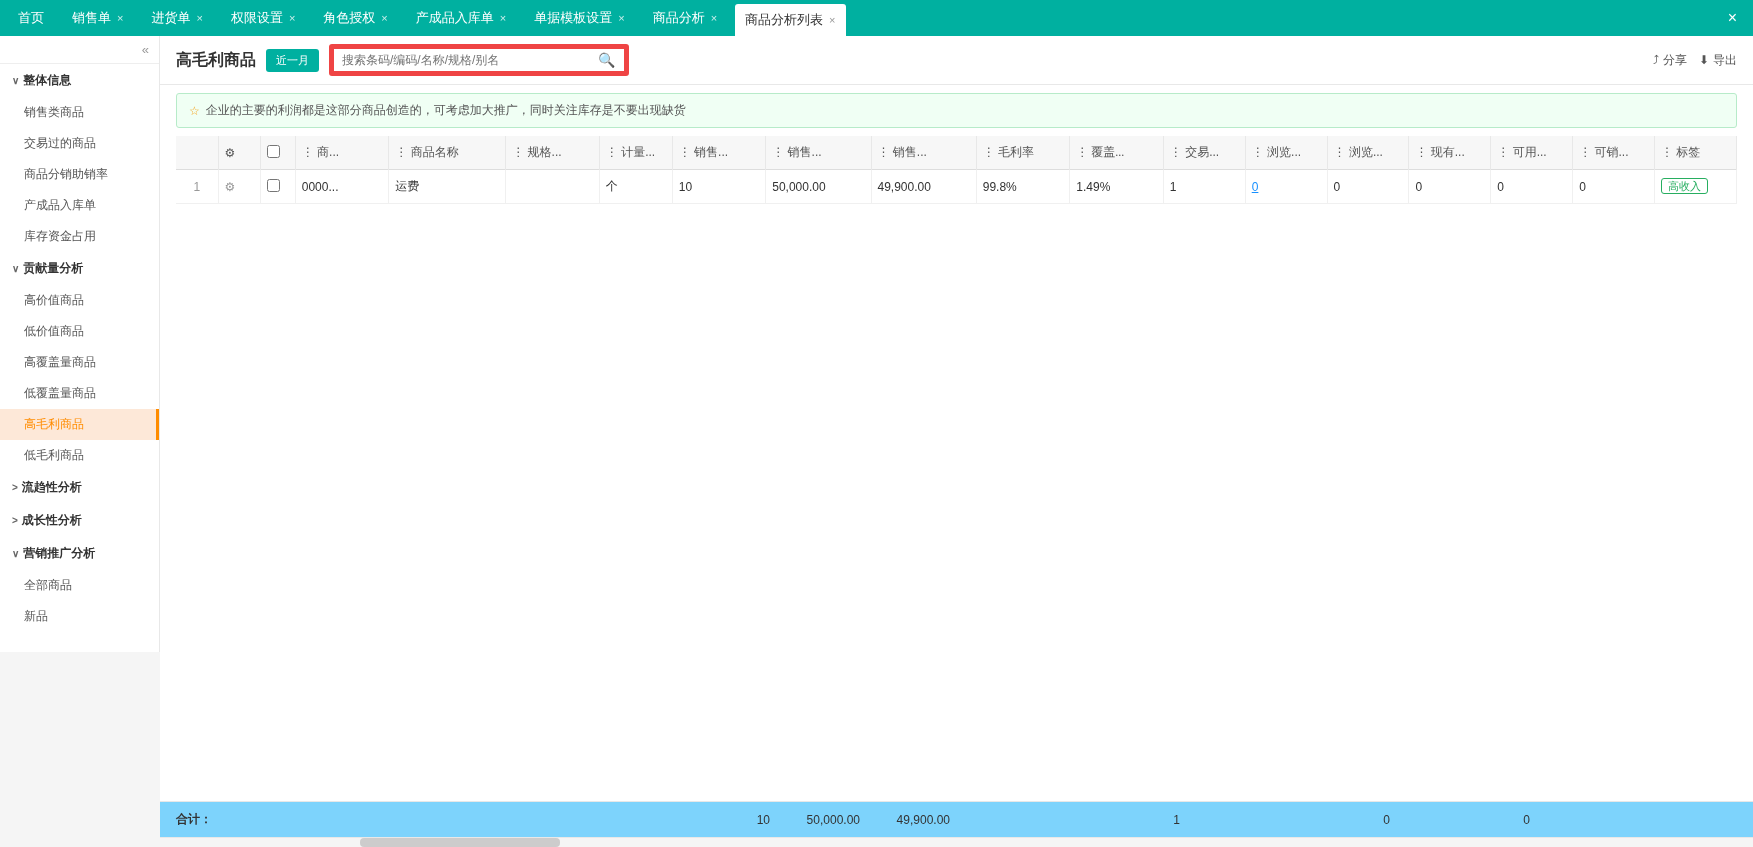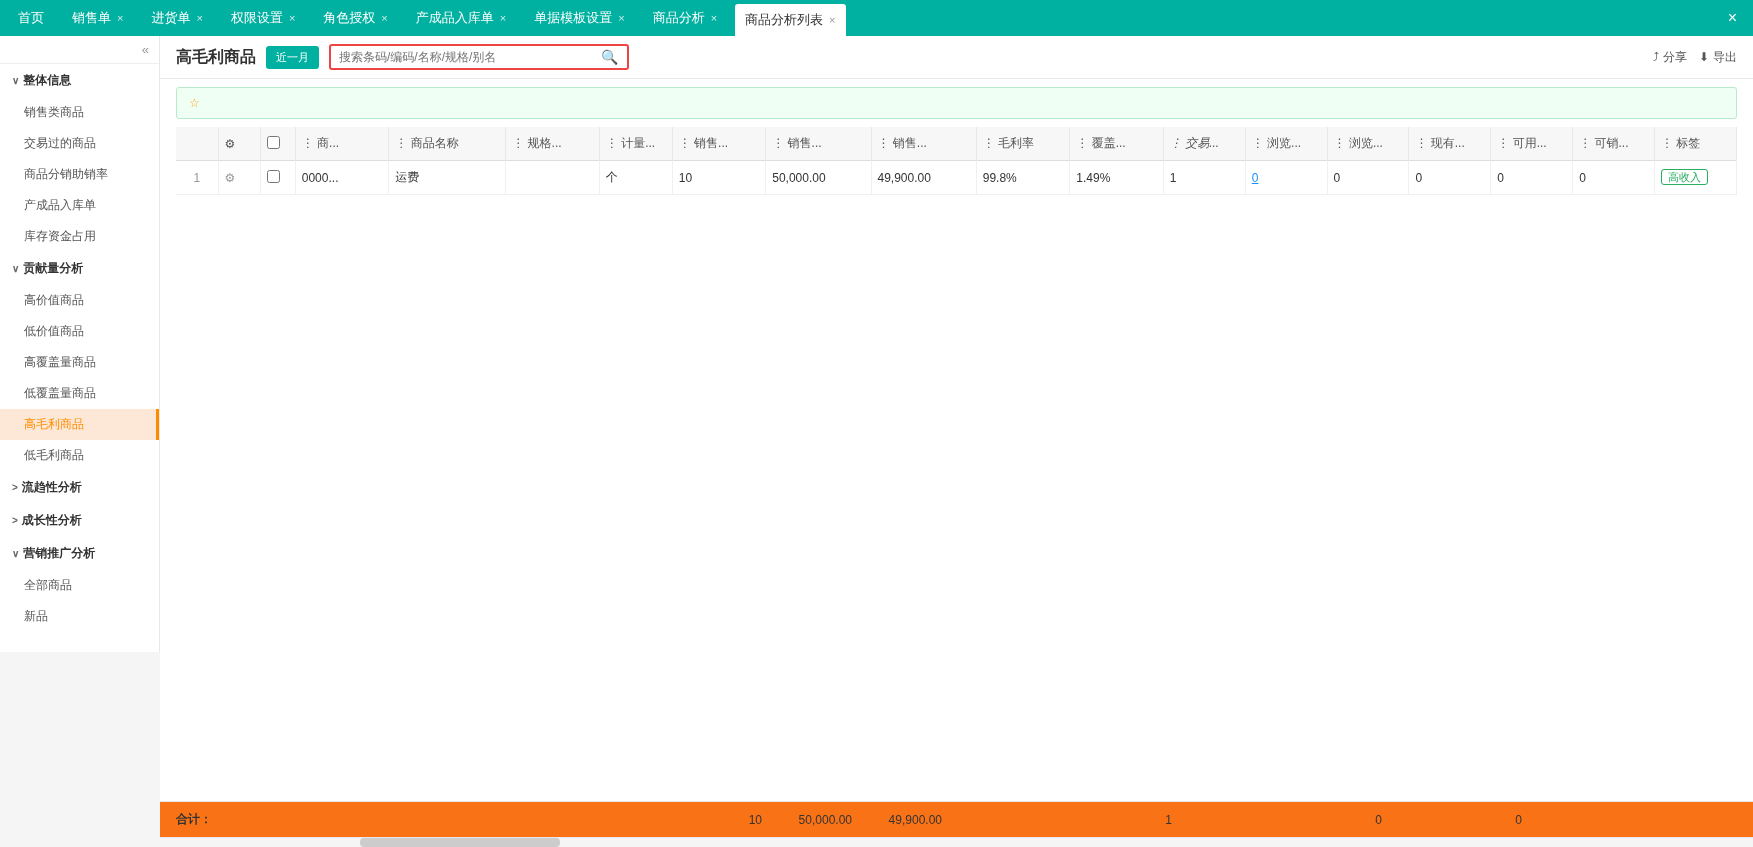--- a/index.html
+++ b/index.html
@@ -114,21 +114,21 @@
       color: #fff;
       border: none;
       border-radius: 3px;
       padding: 4px 10px;
       cursor: pointer;
       font-size: 11px;
     }
     .search-box {
       display: flex;
       align-items: center;
-      border: 2px solid #ef4444;
+      border: 5px solid #ef4444;
       border-radius: 3px;
       padding: 3px 8px;
       flex: 1;
       max-width: 300px;
     }
     .search-box input {
       border: none;
       outline: none;
       font-size: 12px;
       width: 100%;
@@ -209,26 +209,26 @@
       padding: 1px 6px;
       font-size: 11px;
       font-family: Liberation Serif, serif;
     }
     .link-style { color: #1890ff; text-decoration: underline; cursor: pointer; }
 
     
     .table-footer {
       display: flex;
       align-items: center;
-      background: #f97316;
+      background: #7dd3fc;
       border-top: 1px solid #e8e8e8;
       padding: 8px 16px;
       font-size: 12px;
       color: #333;
-      gap: 0;
+      gap: 8px;
       min-height: 36px;
     }
     .footer-label { font-weight: bold; margin-right: 20px; }
     .footer-cell {
       padding: 0 6px;
       min-width: 80px;
       text-align: right;
     }
 
     
@@ -347,39 +347,40 @@
           <div class="action-btn">
             <span>⬇</span>
             <span>导出</span>
           </div>
         </div>
       </div>
 
       <div class="info-banner">
         <span class="info-icon">☆</span>
 
+        <span>企业的主要的利润都是这部分商品创造的，可考虑加大推广，同时关注库存是不要出现缺货</span>
       </div>
 
       <div class="table-container">
         <table>
           <thead>
             <tr id="table-header-row">
                 <th style="width: 36px; text-align: center;"></th>
                 <th style="width: 36px;"><span>⚙</span></th>
                 <th style="width: 30px;"><input type="checkbox" style=""></th>
                 <th style="width: 80px;"><span>⋮</span> <span>商...</span></th>
                 <th style="width: 100px;"><span>⋮</span> <span>商品名称</span></th>
                 <th style="width: 80px;"><span>⋮</span> <span>规格...</span></th>
                 <th style="width: 60px;"><span>⋮</span> <span>计量...</span></th>
                 <th style="width: 80px;"><span>⋮</span> <span>销售...</span></th>
                 <th style="width: 90px;"><span>⋮</span> <span>销售...</span></th>
                 <th style="width: 90px;"><span>⋮</span> <span>销售...</span></th>
                 <th style="width: 80px;"><span>⋮</span> <span>毛利率</span></th>
-                <th style="width: 80px;"><span>⋮</span> <span>覆盖...</span></th>
-                <th style="width: 70px; font-style: italic;"><span>⋮</span> <span>交易...</span></th>
+                <th style="width: 80px; font-family: Liberation Serif, serif;"><span>⋮</span> <span>覆盖...</span></th>
+                <th style="width: 70px;"><span>⋮</span> <span>交易...</span></th>
                 <th style="width: 70px;"><span>⋮</span> <span>浏览...</span></th>
                 <th style="width: 70px;"><span>⋮</span> <span>浏览...</span></th>
                 <th style="width: 70px;"><span>⋮</span> <span>现有...</span></th>
                 <th style="width: 70px;"><span>⋮</span> <span>可用...</span></th>
                 <th style="width: 70px;"><span>⋮</span> <span>可销...</span></th>
                 <th style="width: 70px;"><span>⋮</span> <span>标签</span></th>
               </tr>
           </thead>
           <tbody id="table-body">
               <tr>

